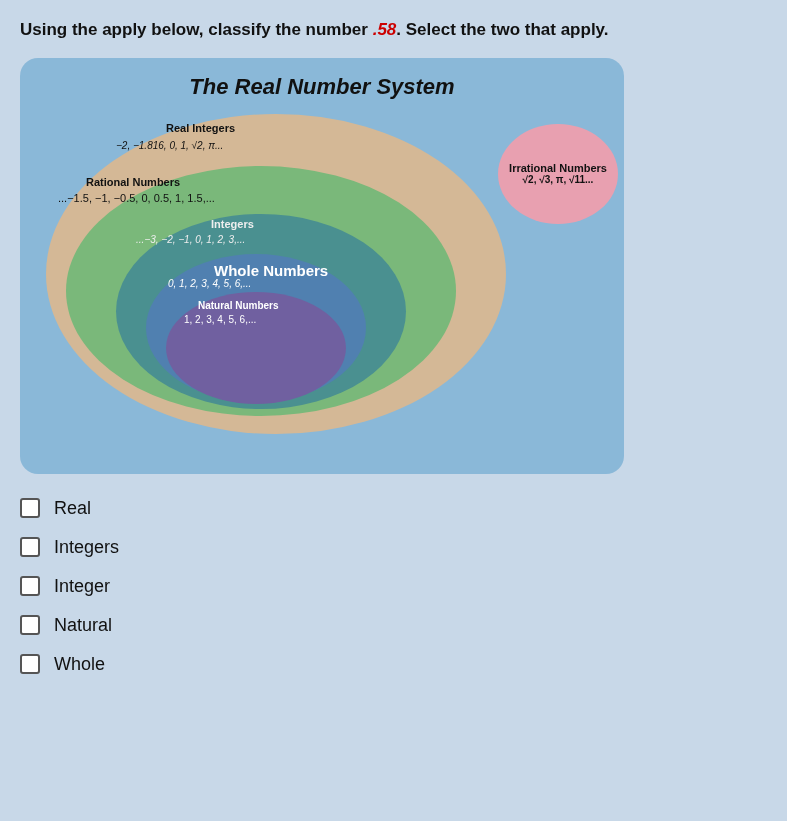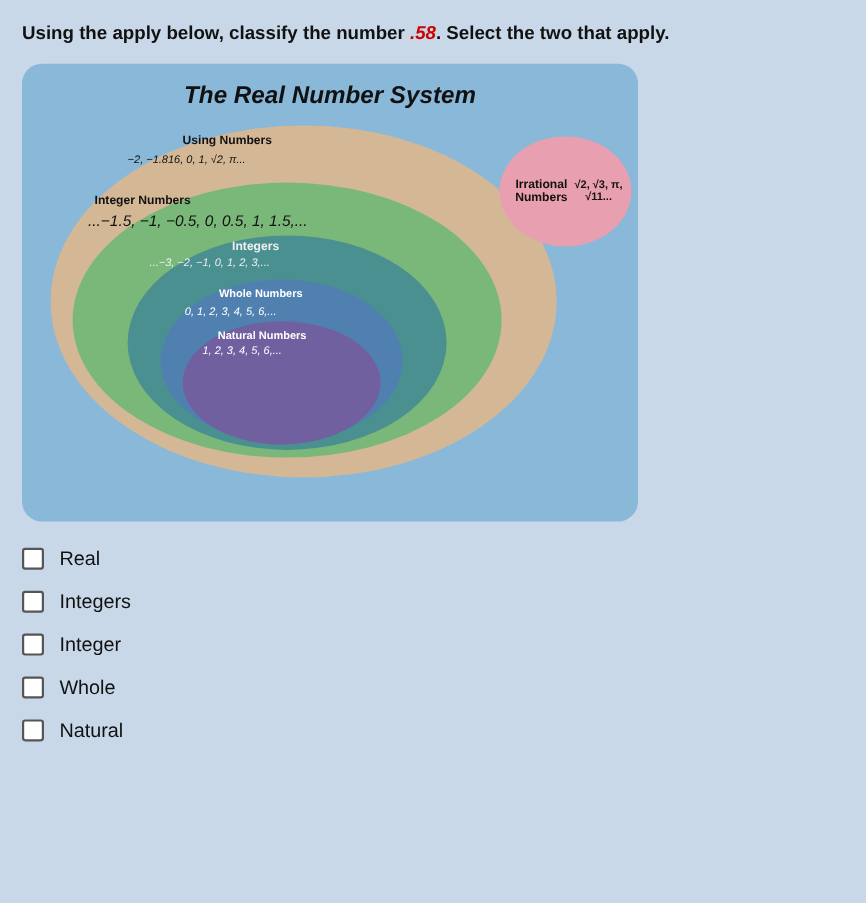--- a/index.html
+++ b/index.html
@@ -18,21 +18,21 @@
       line-height: 1.4;
     }
     .question-text .highlight {
       color: #cc0000;
       font-style: italic;
     }
     .chart-container {
       background: #8ab8d8;
       border-radius: 18px;
       padding: 16px 16px 20px 16px;
-      width: 560px;
+      width: 604px;
       margin-bottom: 24px;
     }
     .chart-title {
       font-size: 22px;
       font-weight: bold;
       font-style: italic;
       color: #111;
       text-align: center;
       margin-bottom: 14px;
     }
@@ -99,22 +99,21 @@
     
     .oval-irrational {
       position: absolute;
       right: -10px;
       top: 10px;
       width: 120px;
       height: 100px;
       background: #e8a0b0;
       border-radius: 50%;
       display: flex;
-      flex-direction: row;
-      align-items: center;
+      flex-direction: column;
       justify-content: center;
       text-align: center;
       padding: 8px;
       font-size: 11px;
       font-weight: bold;
       color: #111;
     }
     .label-real-top {
       position: absolute;
       left: 130px;
@@ -135,48 +134,47 @@
     .label-rational-top {
       position: absolute;
       left: 50px;
       top: 62px;
       font-size: 11px;
       font-weight: bold;
       color: #111;
     }
     .label-rational-nums {
       position: absolute;
-      left: 44px;
+      left: 22px;
       top: 78px;
-      font-size: 14px;
-      color: #111;
-      font-style: italic;
+      font-size: 11px;
+      color: #111;
     }
     .label-integers-top {
       position: absolute;
       left: 175px;
       top: 104px;
       font-size: 11px;
       font-weight: bold;
       color: #eee;
       text-align: right;
     }
     .label-integers-nums {
       position: absolute;
       left: 100px;
       top: 120px;
       font-size: 10px;
       color: #eee;
       font-style: italic;
     }
     .label-whole-top {
       position: absolute;
-      left: 163px;
+      left: 178px;
       top: 148px;
-      font-size: 10px;
+      font-size: 15px;
       font-weight: bold;
       color: #fff;
       text-align: center;
     }
     .label-whole-nums {
       position: absolute;
       left: 132px;
       top: 164px;
       font-size: 10px;
       color: #fff;
@@ -191,21 +189,20 @@
       font-weight: bold;
       color: #fff;
       text-align: right;
     }
     .label-natural-nums {
       position: absolute;
       left: 148px;
       top: 200px;
       font-size: 10px;
       color: #fff;
-      font-style: italic;
     }
     .options-list {
       list-style: none;
       padding: 0;
       margin: 0;
     }
     .options-list li {
       display: flex;
       align-items: center;
       margin-bottom: 18px;
@@ -247,23 +244,23 @@
     <div class="oval-rational"></div>
     <div class="oval-integers"></div>
     <div class="oval-whole"></div>
     <div class="oval-natural"></div>
 
     <div class="oval-irrational">
       <span class="irrational-title">Irrational Numbers</span>
       <span class="irrational-examples">√2, √3, π, √11...</span>
     </div>
 
-    <div class="label-real-top">Using Numbers</div>
+    <div class="label-real-top">Real Integers</div>
     <div class="label-real-nums">−2, −1.816, 0, 1, √2, π...</div>
-    <div class="label-rational-top">Integer Numbers</div>
+    <div class="label-rational-top">Rational Numbers</div>
     <div class="label-rational-nums">...−1.5, −1, −0.5, 0, 0.5, 1, 1.5,...</div>
     <div class="label-integers-top">Integers</div>
     <div class="label-integers-nums">...−3, −2, −1, 0, 1, 2, 3,...</div>
     <div class="label-whole-top">Whole Numbers</div>
     <div class="label-whole-nums">0, 1, 2, 3, 4, 5, 6,...</div>
     <div class="label-natural-top">Natural Numbers</div>
     <div class="label-natural-nums">1, 2, 3, 4, 5, 6,...</div>
   </div>
 </div>
 
@@ -275,19 +272,19 @@
   <li>
     <div class="checkbox"></div>
     <span>Integers</span>
   </li>
   <li>
     <div class="checkbox"></div>
     <span>Integer</span>
   </li>
   <li>
     <div class="checkbox"></div>
+    <span>Natural</span>
+  </li>
+  <li>
+    <div class="checkbox"></div>
     <span>Whole</span>
   </li>
-  <li>
-    <div class="checkbox"></div>
-    <span>Natural</span>
-  </li>
 </ul>
 
 </body></html>

